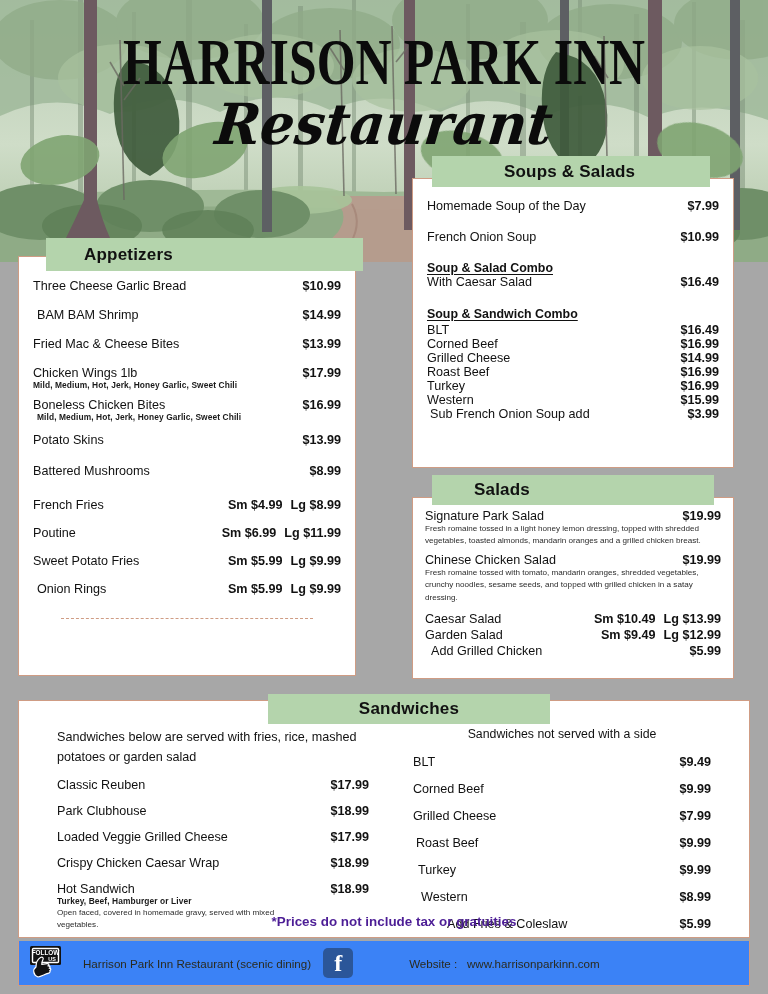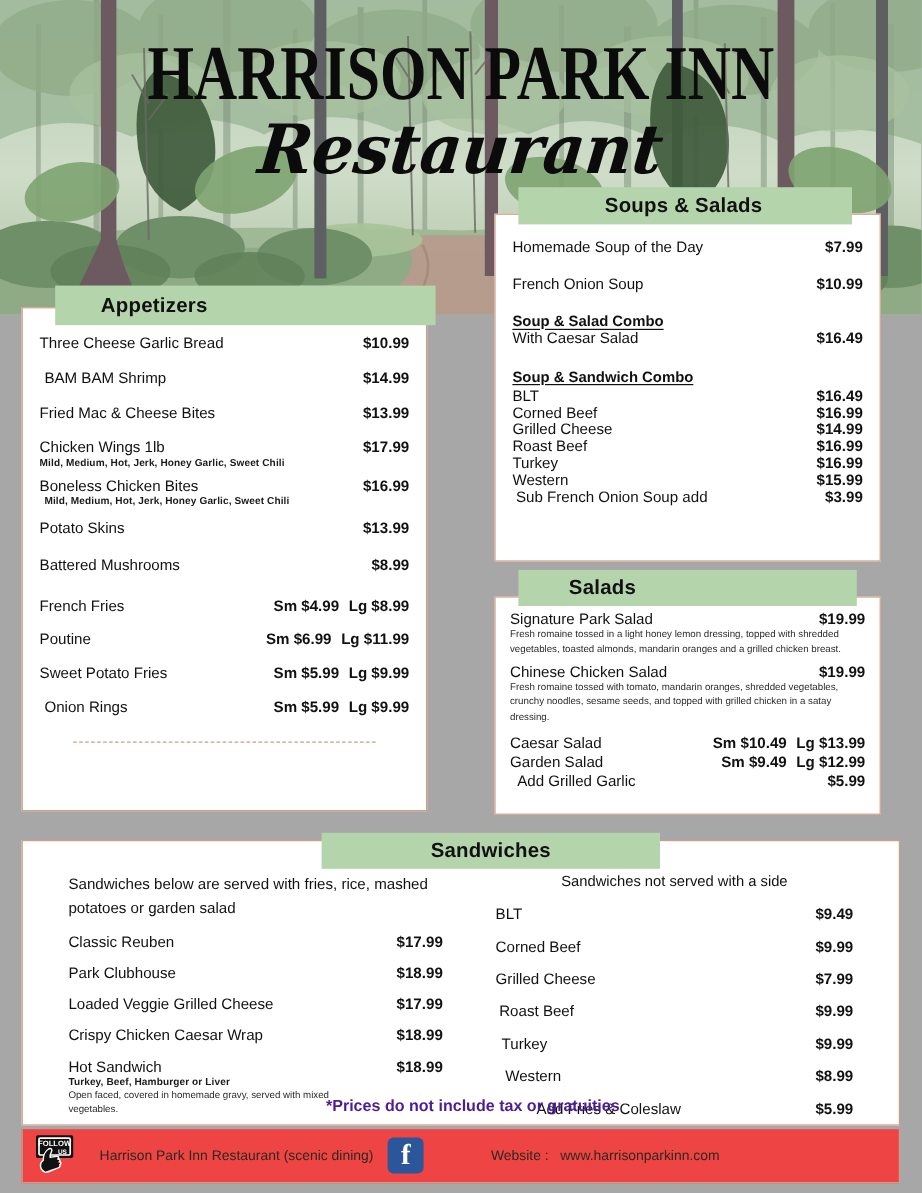--- a/index.html
+++ b/index.html
@@ -160,21 +160,21 @@
     border-top: 1.3px dashed #cf9c84;
     margin: 0 auto;
     width: 252px;
   }
 
   
   #footer {
     position: absolute;
     left: 18px; top: 941px;
     width: 732px; height: 45px;
-    background: #ef4444;
+    background: #3b82f6;
     border: 1.5px solid #cf9c84;
     border-top: none;
     display: flex;
     align-items: center;
     z-index: 12;
   }
   .follow-badge {
     width: 40px; height: 40px;
     margin-left: 8px;
     flex: 0 0 auto;
@@ -493,21 +493,21 @@
       </span>
     </div>
     <div class="row" style="margin-bottom:2px;">
       <span class="nm">Garden Salad</span>
       <span class="dual">
         <span class="sm">Sm $9.49</span>
         <span class="lg">Lg $12.99</span>
       </span>
     </div>
     <div class="row" style="padding-left:6px;">
-      <span class="nm">Add Grilled Garlic</span>
+      <span class="nm">Add Grilled Chicken</span>
       <span class="pr">$5.99</span>
     </div>
   </div>
 </div>
 <div class="sec-head" id="salads-head">
   <span>Salads</span>
 </div>
 
 <div class="card" id="sand-card">
   <div class="sand-cols">

